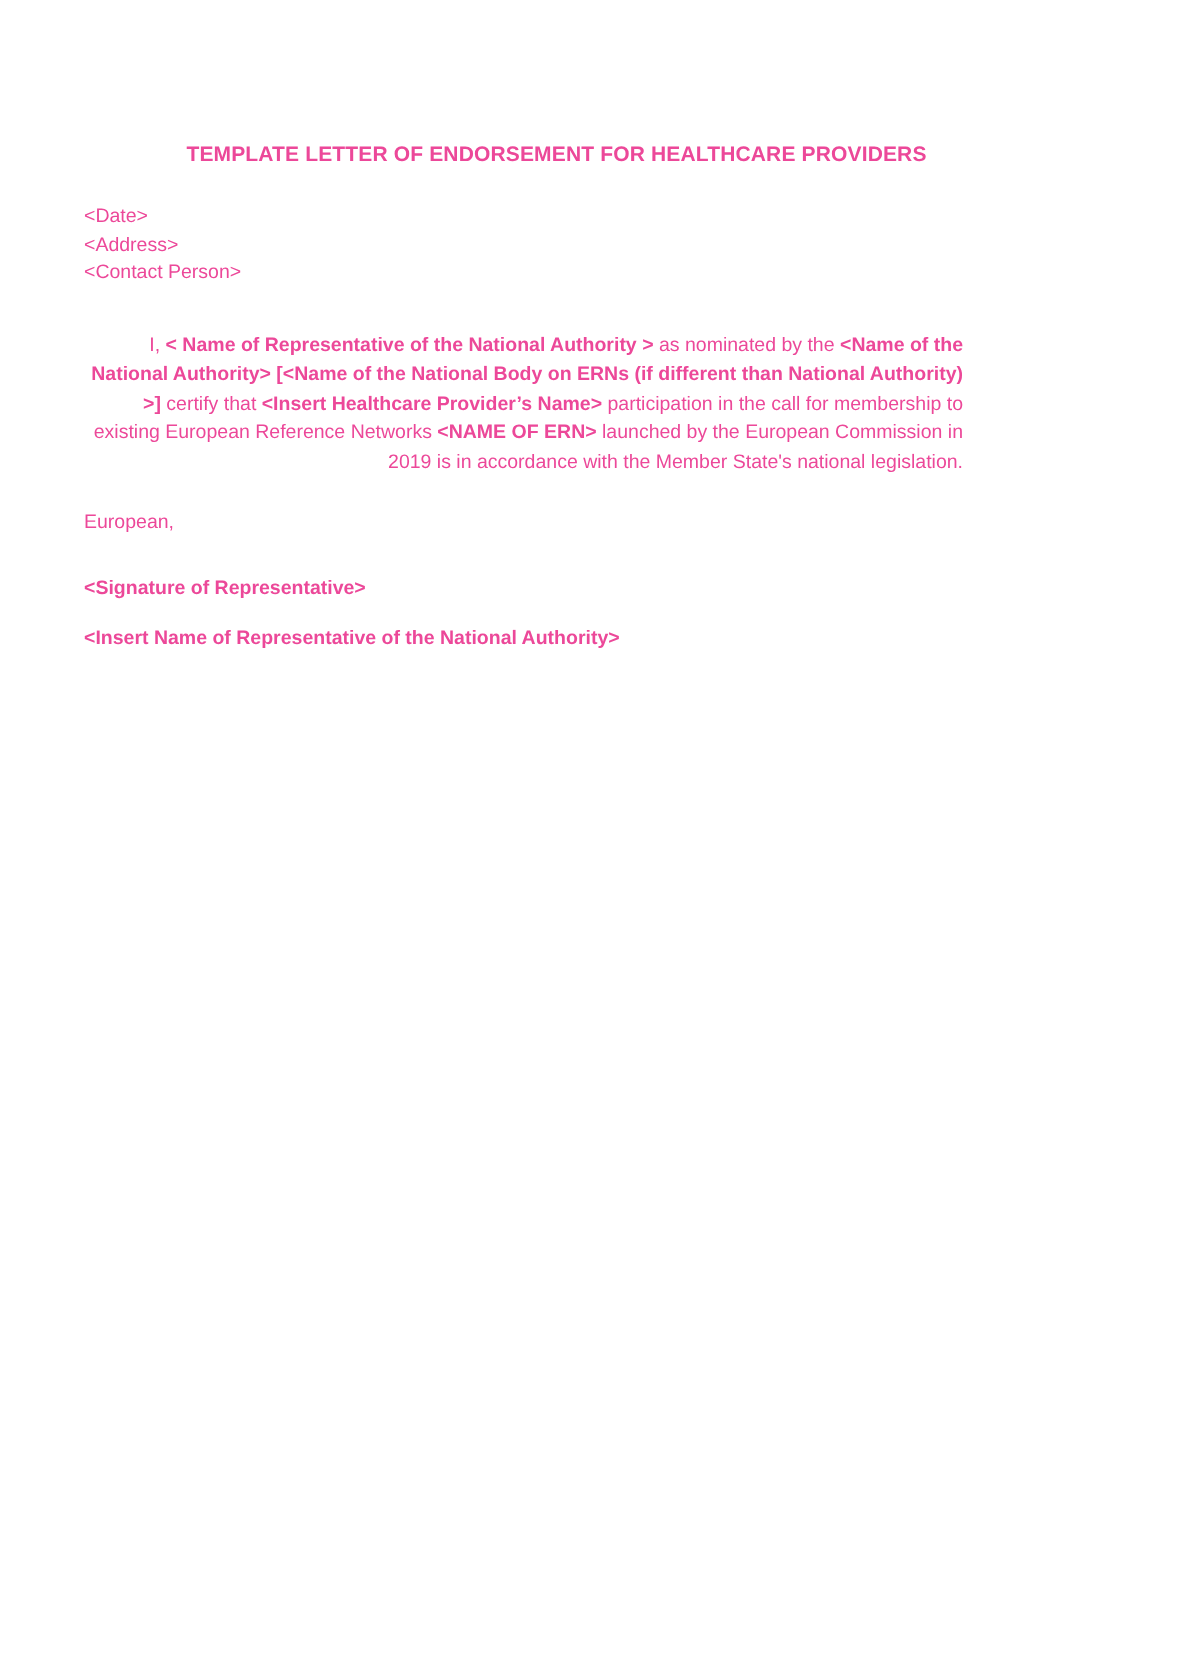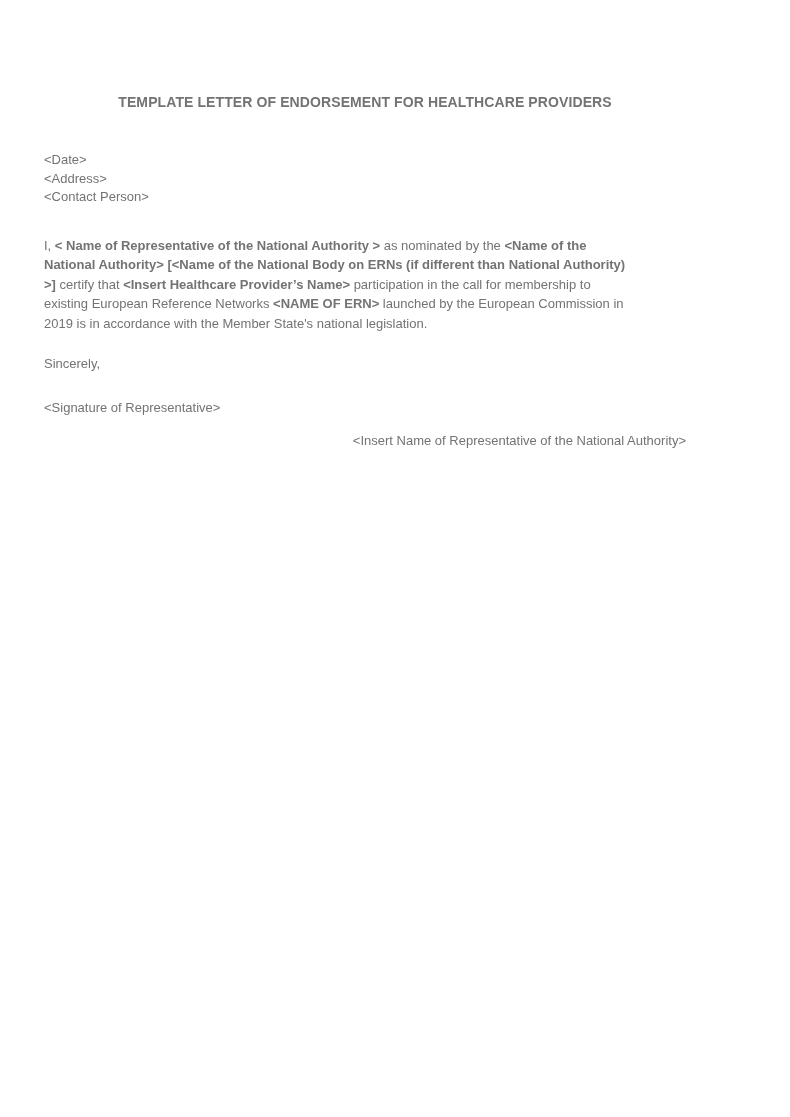--- a/index.html
+++ b/index.html
@@ -7,85 +7,85 @@
     padding: 0;
     background: #ffffff;
   }
   .page {
     position: relative;
     width: 790px;
     height: 1117px;
     margin: 0 auto;
     background: #ffffff;
     box-sizing: border-box;
-    padding: 95px 104px 0 44px;
+    padding: 95px 104px 0 56px;
     font-family: "Liberation Sans", sans-serif;
-    color: #737373;
+    color: #ec4899;
     font-size: 13px;
   }
   .title {
     margin: 0;
     font-size: 14px;
     font-weight: 700;
     text-align: center;
     line-height: 14px;
     letter-spacing: 0.1px;
   }
   .address-block {
-    margin-top: 42px;
+    margin-top: 26px;
     line-height: 18.5px;
   }
   .subject {
     margin: 43px 0 0 0;
     line-height: 18px;
   }
   .salutation {
     margin: 23px 0 0 0;
     line-height: 18px;
   }
   .body-paragraph {
     margin: 29px 0 0 0;
     line-height: 19.6px;
     max-width: 586px;
+    text-align: right;
   }
   .body-paragraph .bold-seg {
     font-weight: 700;
   }
   .closing {
     margin: 22px 0 0 0;
     line-height: 18px;
   }
   .signature {
     margin: 26px 0 0 0;
     line-height: 18px;
-    font-weight: 400;
+    font-weight: 700;
   }
   .signatory {
     margin: 15px 0 0 0;
     line-height: 18px;
-    font-weight: 400;
-    text-align: right;
+    font-weight: 700;
   }
 </style>
 </head>
 <body>
 
 <div class="page">
 
   <h1 class="title">TEMPLATE LETTER OF ENDORSEMENT FOR HEALTHCARE PROVIDERS</h1>
 
   <div class="address-block">
     <div>&lt;Date&gt;</div>
     <div>&lt;Address&gt;</div>
     <div>&lt;Contact Person&gt;</div>
   </div>
 
 
 
   <p class="body-paragraph"><span class="regular-seg">I, </span><span class="bold-seg">&lt; Name of Representative of the National Authority &gt; </span><span class="regular-seg">as nominated by the </span><span class="bold-seg">&lt;Name of the National Authority&gt; [&lt;Name of the National Body on ERNs (if different than National Authority) &gt;] </span><span class="regular-seg">certify that </span><span class="bold-seg">&lt;Insert Healthcare Provider’s Name&gt;</span><span class="regular-seg"> participation in the call for membership to existing European Reference Networks </span><span class="bold-seg">&lt;NAME OF ERN&gt;</span><span class="regular-seg"> launched by the European Commission in 2019 is in accordance with the Member State's national legislation.</span></p>
 
-  <p class="closing">Sincerely,</p>
+  <p class="closing">European,</p>
 
   <p class="signature">&lt;Signature of Representative&gt;</p>
 
   <p class="signatory">&lt;Insert Name of Representative of the National Authority&gt;</p>
 
 </div>
 
 </body></html>

